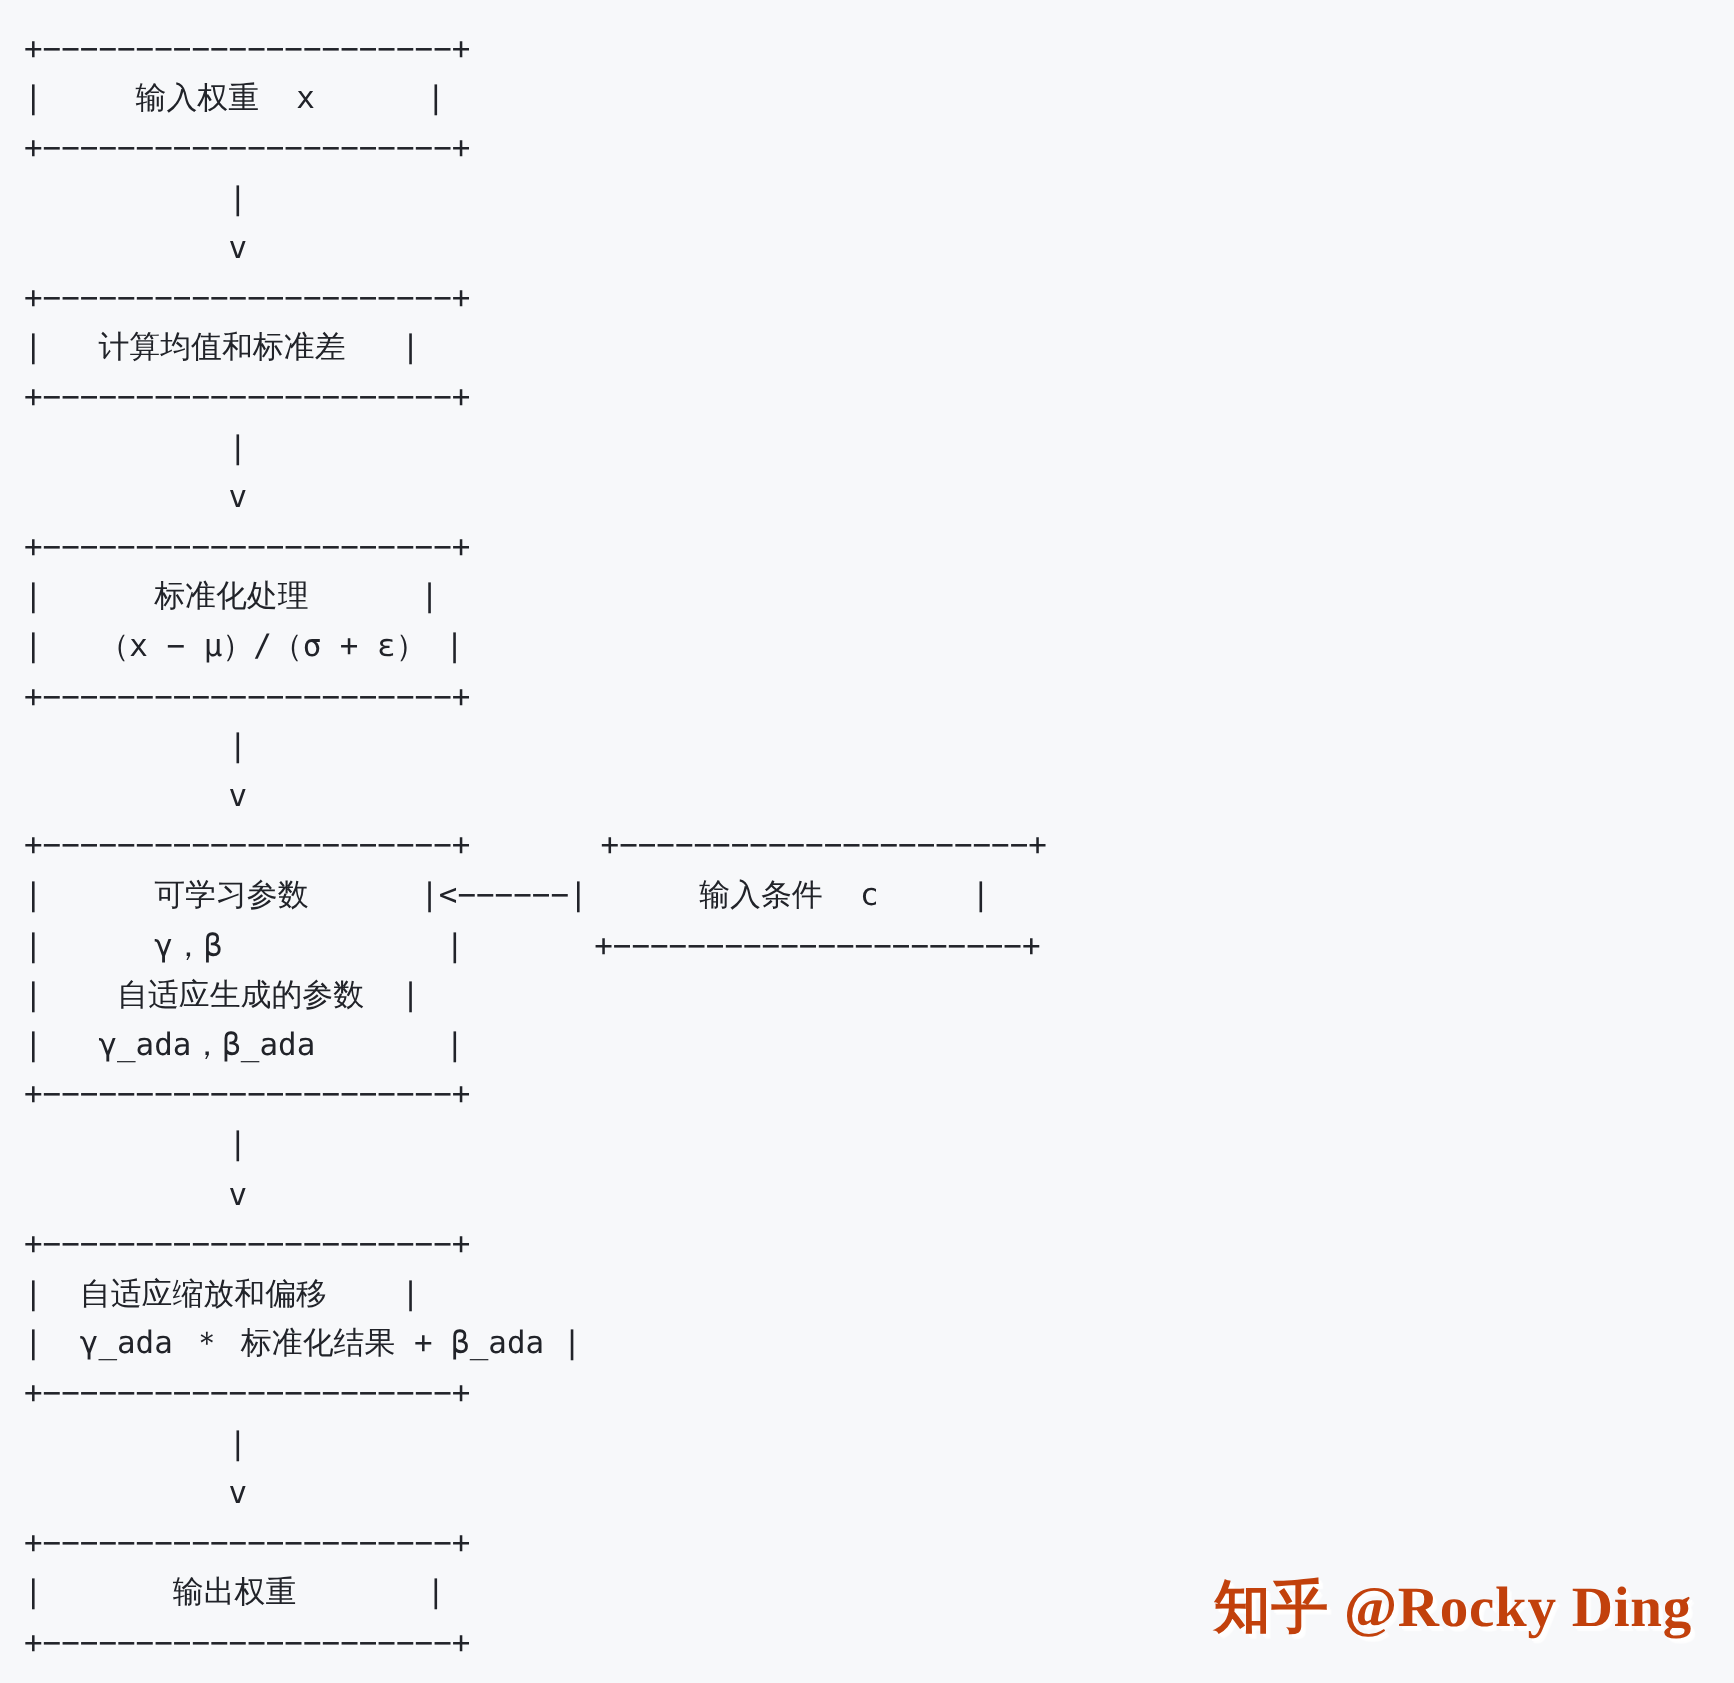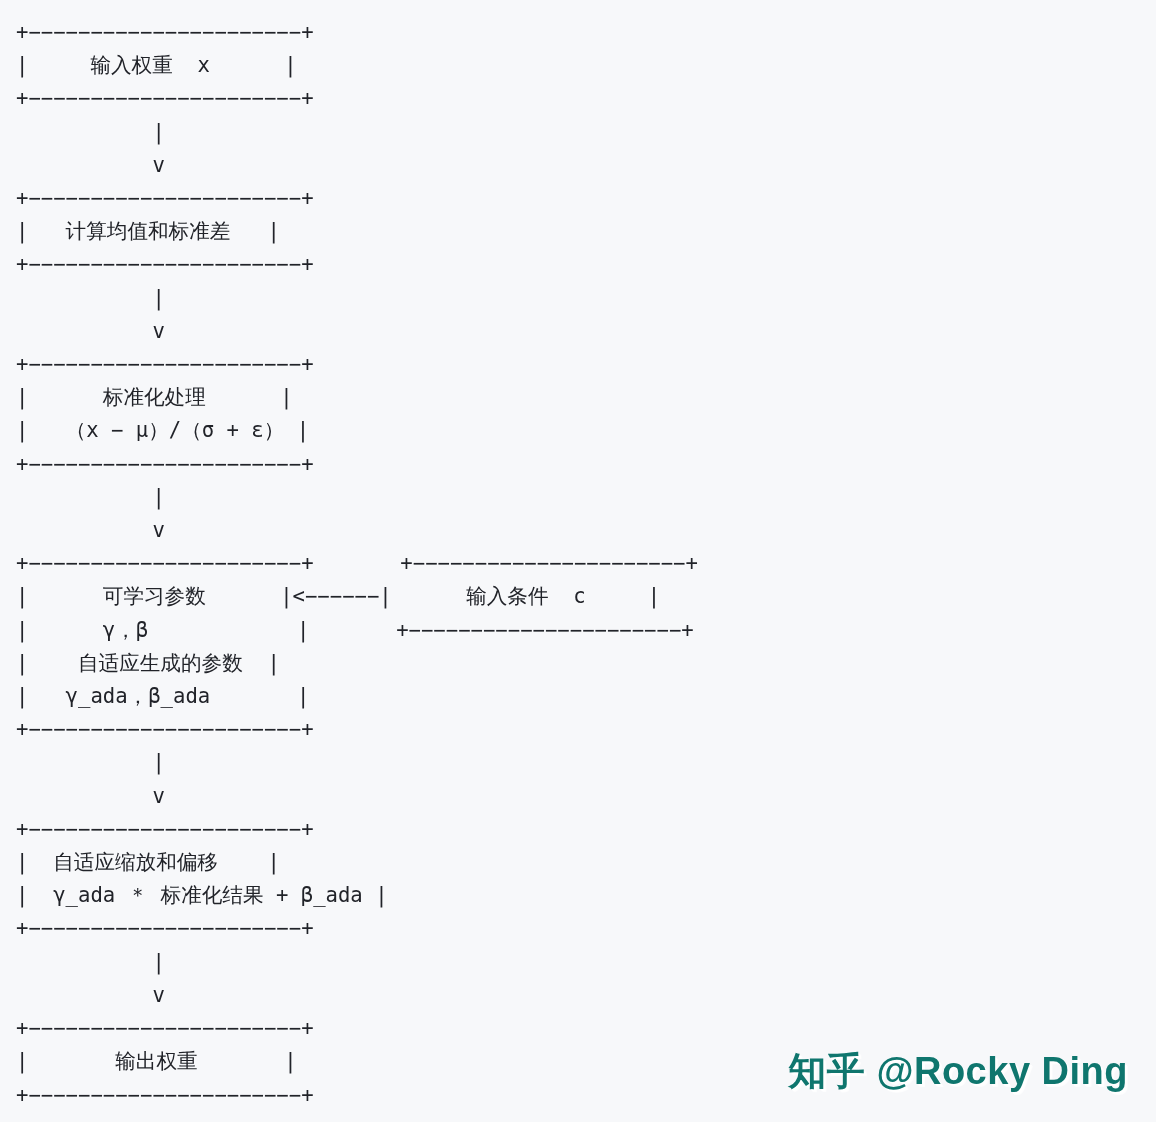--- a/index.html
+++ b/index.html
@@ -27,24 +27,24 @@
     font-size: 20.6px;
     line-height: 33.2px;
     color: #212329;
     white-space: pre;
     letter-spacing: 0;
   }
   .watermark {
     position: absolute;
     top: 1046px;
     right: 28px;
-    font-family: Liberation Sans, sans-serif;
+    font-family: Liberation Serif, serif;
     font-size: 38px;
     font-weight: 600;
-    color: #0f766e;
+    color: #c2410c;
     text-shadow: 2px 2px 0 #ffffff, 3px 3px 1px rgba(255,255,255,0.85);
     letter-spacing: 0.5px;
     white-space: nowrap;
   }
 </style>
 </head>
 <body>
 
 <div class="stage">
   <pre class="ascii">+−−−−−−−−−−−−−−−−−−−−−−+

